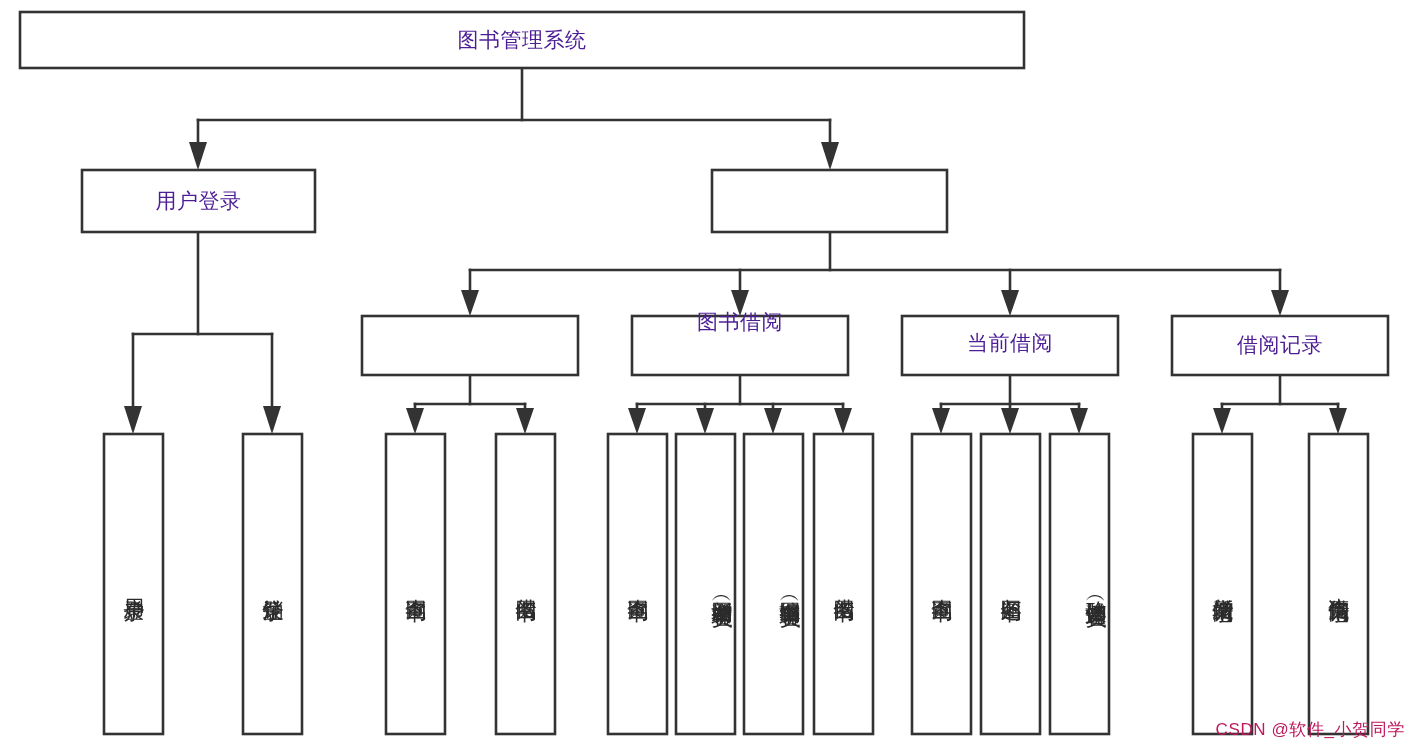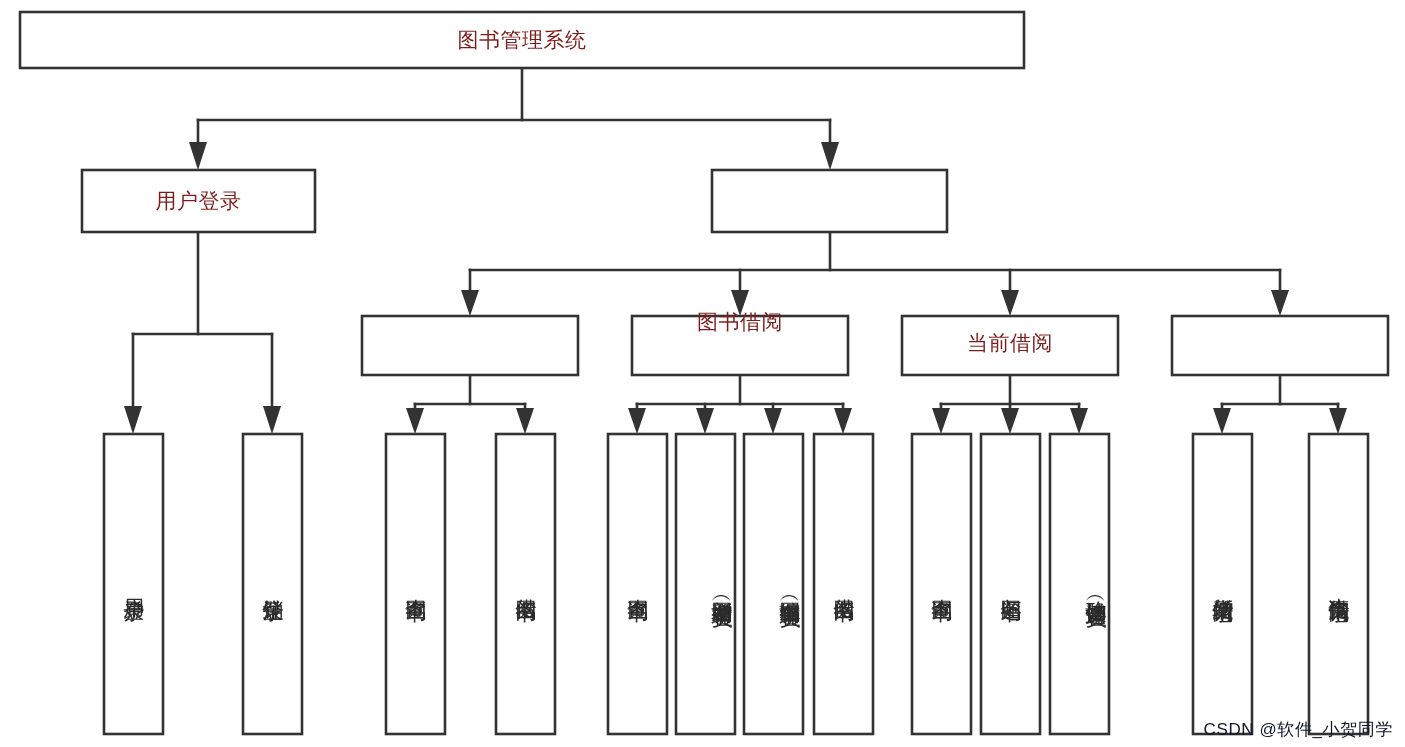--- a/index.html
+++ b/index.html
@@ -43,21 +43,21 @@
     fill: #333333;
     stroke: none;
   }
   
   .node-label-h {
     position: absolute;
     display: flex;
     align-items: center;
     justify-content: center;
     text-align: center;
-    color: #7f1d1d;
+    color: #4c1d95;
     font-size: 21px;
     line-height: 1.15;
     letter-spacing: 0.5px;
     white-space: nowrap;
     pointer-events: none;
   }
   
   .node-label-v {
     position: absolute;
     display: flex;
@@ -72,24 +72,24 @@
     -webkit-writing-mode: vertical-rl;
     white-space: nowrap;
     pointer-events: none;
     overflow: visible;
   }
   .node-label-v.center {
     align-items: center;
   }
   #watermark {
     position: absolute;
-    right: 12px;
+    right: 0;
     bottom: 6px;
     font-size: 17px;
-    color: #0f172a;
+    color: #be185d;
     letter-spacing: 0.6px;
     white-space: nowrap;
     font-family: "Liberation Sans", "DejaVu Sans", sans-serif;
   }
 </style>
 </head>
 <body>
 
 <div id="diagram-root">
 
@@ -199,20 +199,21 @@
     <rect class="node-rect" x="1193" y="434" width="59" height="300"></rect>
     <rect class="node-rect" x="1309" y="434" width="59" height="300"></rect>
   </svg>
 
   <div class="node-label-h" style="left:20px; top:12px; width:1004px; height:56px;">图书管理系统</div>
 
   <div class="node-label-h" style="left:82px; top:170px; width:233px; height:62px;">用户登录</div>
 
   <div class="node-label-h" style="left:632px; top:300px; width:216px; height:45px;">图书借阅</div>
   <div class="node-label-h" style="left:902px; top:316px; width:216px; height:59px;font-family:Liberation Mono, monospace;">当前借阅</div>
+  <div class="node-label-h" style="left:1172px; top:316px; width:216px; height:59px;">借阅记录</div>
 
   <div class="node-label-v center" style="left:104px; top:434px; width:59px; height:300px;">用户登录</div>
   <div class="node-label-v center" style="left:243px; top:434px; width:59px; height:300px;">注销登录</div>
 
   <div class="node-label-v center" style="left:386px; top:434px; width:59px; height:300px;">查询图书</div>
   <div class="node-label-v center" style="left:496px; top:434px; width:59px; height:300px;">借阅图书</div>
 
   <div class="node-label-v center" style="left:608px; top:434px; width:59px; height:300px;">查询图书</div>
   <div class="node-label-v" style="left:676px; top:442px; width:59px; height:292px;">新增图书（管理员）</div>
   <div class="node-label-v" style="left:744px; top:442px; width:59px; height:292px;">编辑图书（管理员）</div>

